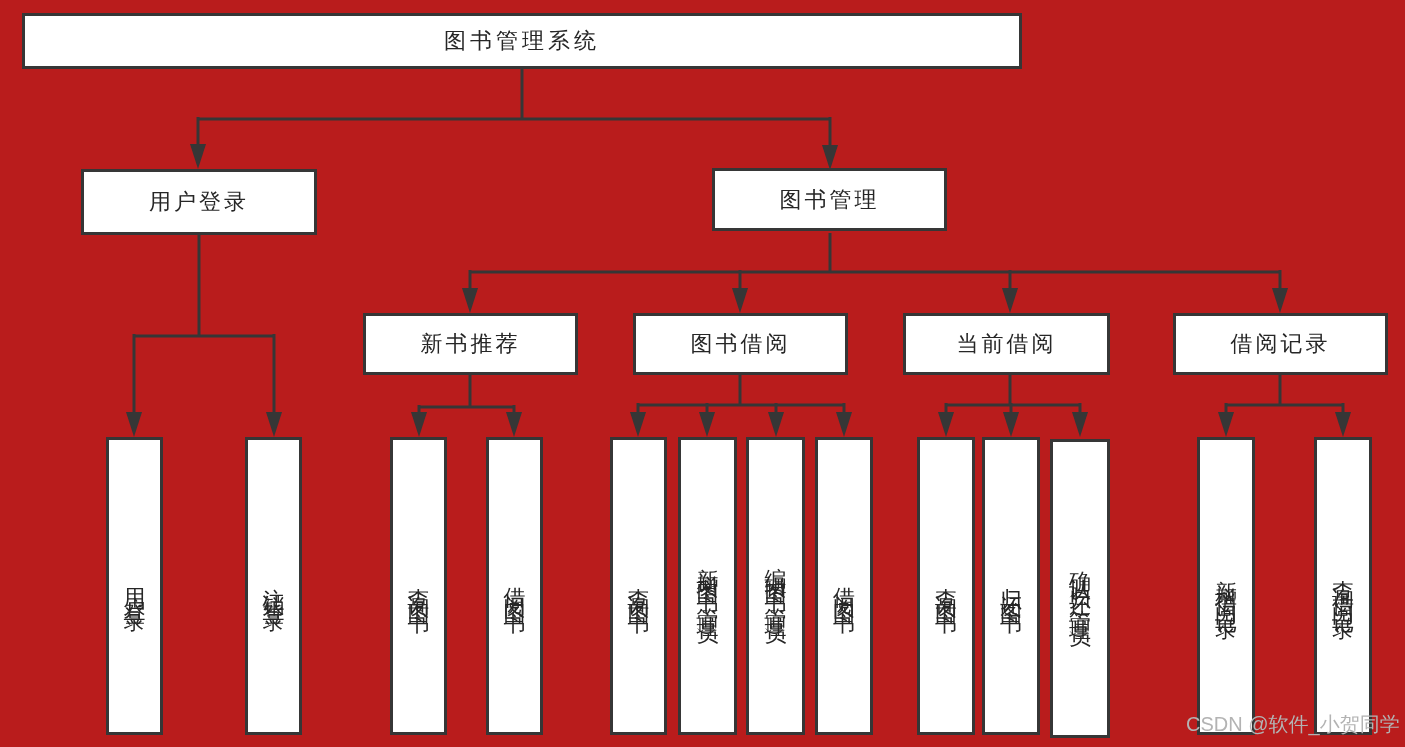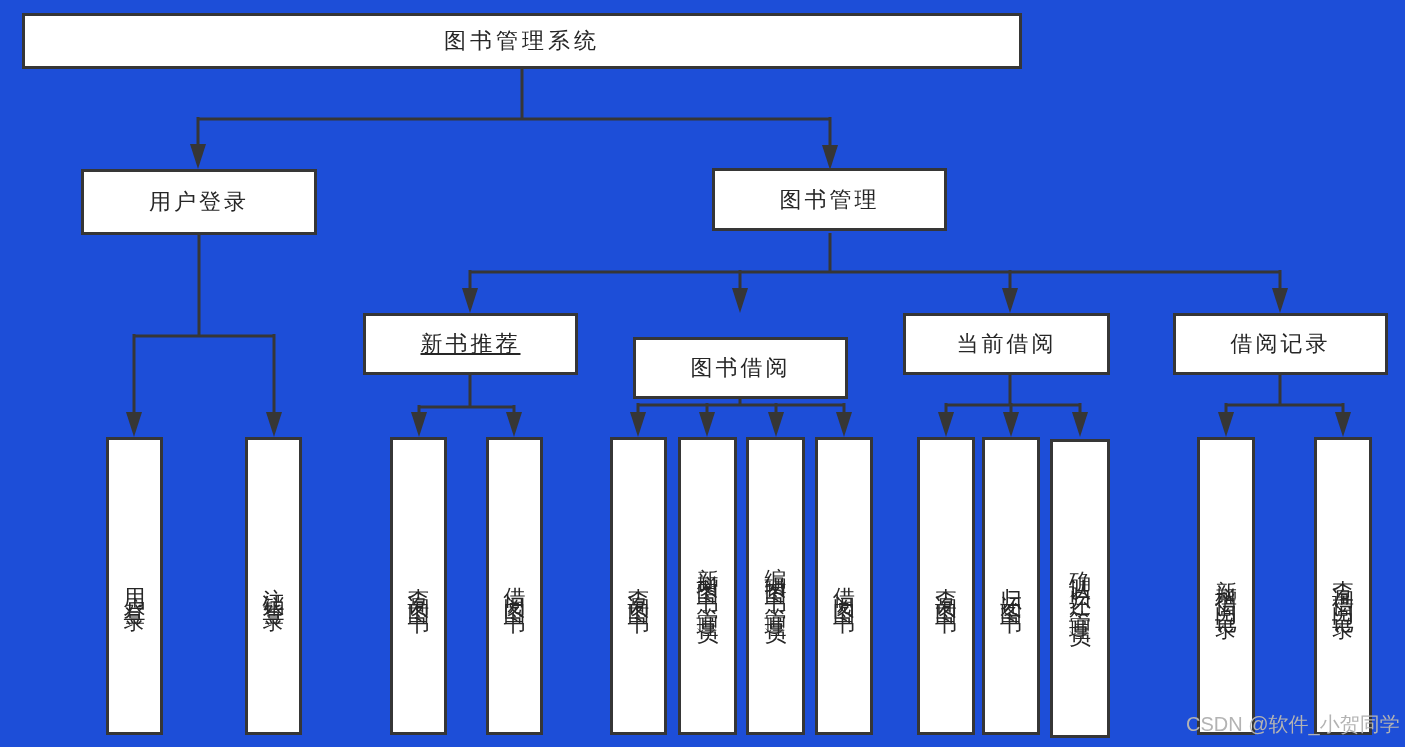--- a/index.html
+++ b/index.html
@@ -5,21 +5,21 @@
   html, body {
     margin: 0;
     padding: 0;
     background: #ffffff;
     font-family: "Liberation Sans", sans-serif;
   }
   .stage {
     position: relative;
     width: 1405px;
     height: 747px;
-    background: #1d4ed8;
+    background: #b91c1c;
     overflow: hidden;
   }
   .connectors {
     position: absolute;
     left: 0;
     top: 0;
     pointer-events: none;
   }
   .box {
     position: absolute;
@@ -127,22 +127,22 @@
       <polygon points="1218,412 1234,412 1226,437"></polygon>
       <polygon points="1335,412 1351,412 1343,437"></polygon>
     </g>
   </svg>
 
   <div class="box hbox root-box" style="left:22px; top:13px; width:1000px; height:56px;">图书管理系统</div>
 
   <div class="box hbox" style="left:81px; top:169px; width:236px; height:66px;">用户登录</div>
   <div class="box hbox" style="left:712px; top:168px; width:235px; height:63px;">图书管理</div>
 
-  <div class="box hbox" style="left:363px; top:313px; width:215px; height:62px;text-decoration:underline;">新书推荐</div>
-  <div class="box hbox" style="left:633px; top:313px; width:215px; height:62px;margin-top:24px;">图书借阅</div>
+  <div class="box hbox" style="left:363px; top:313px; width:215px; height:62px;">新书推荐</div>
+  <div class="box hbox" style="left:633px; top:313px; width:215px; height:62px;">图书借阅</div>
   <div class="box hbox" style="left:903px; top:313px; width:207px; height:62px;">当前借阅</div>
   <div class="box hbox" style="left:1173px; top:313px; width:215px; height:62px;">借阅记录</div>
 
   <div class="box vbox" style="left:106px; top:437px; width:57px; height:298px;">用户登录</div>
   <div class="box vbox" style="left:245px; top:437px; width:57px; height:298px;">注销登录</div>
 
   <div class="box vbox" style="left:390px; top:437px; width:57px; height:298px;">查询图书</div>
   <div class="box vbox" style="left:486px; top:437px; width:57px; height:298px;">借阅图书</div>
 
   <div class="box vbox" style="left:610px; top:437px; width:57px; height:298px;">查询图书</div>

